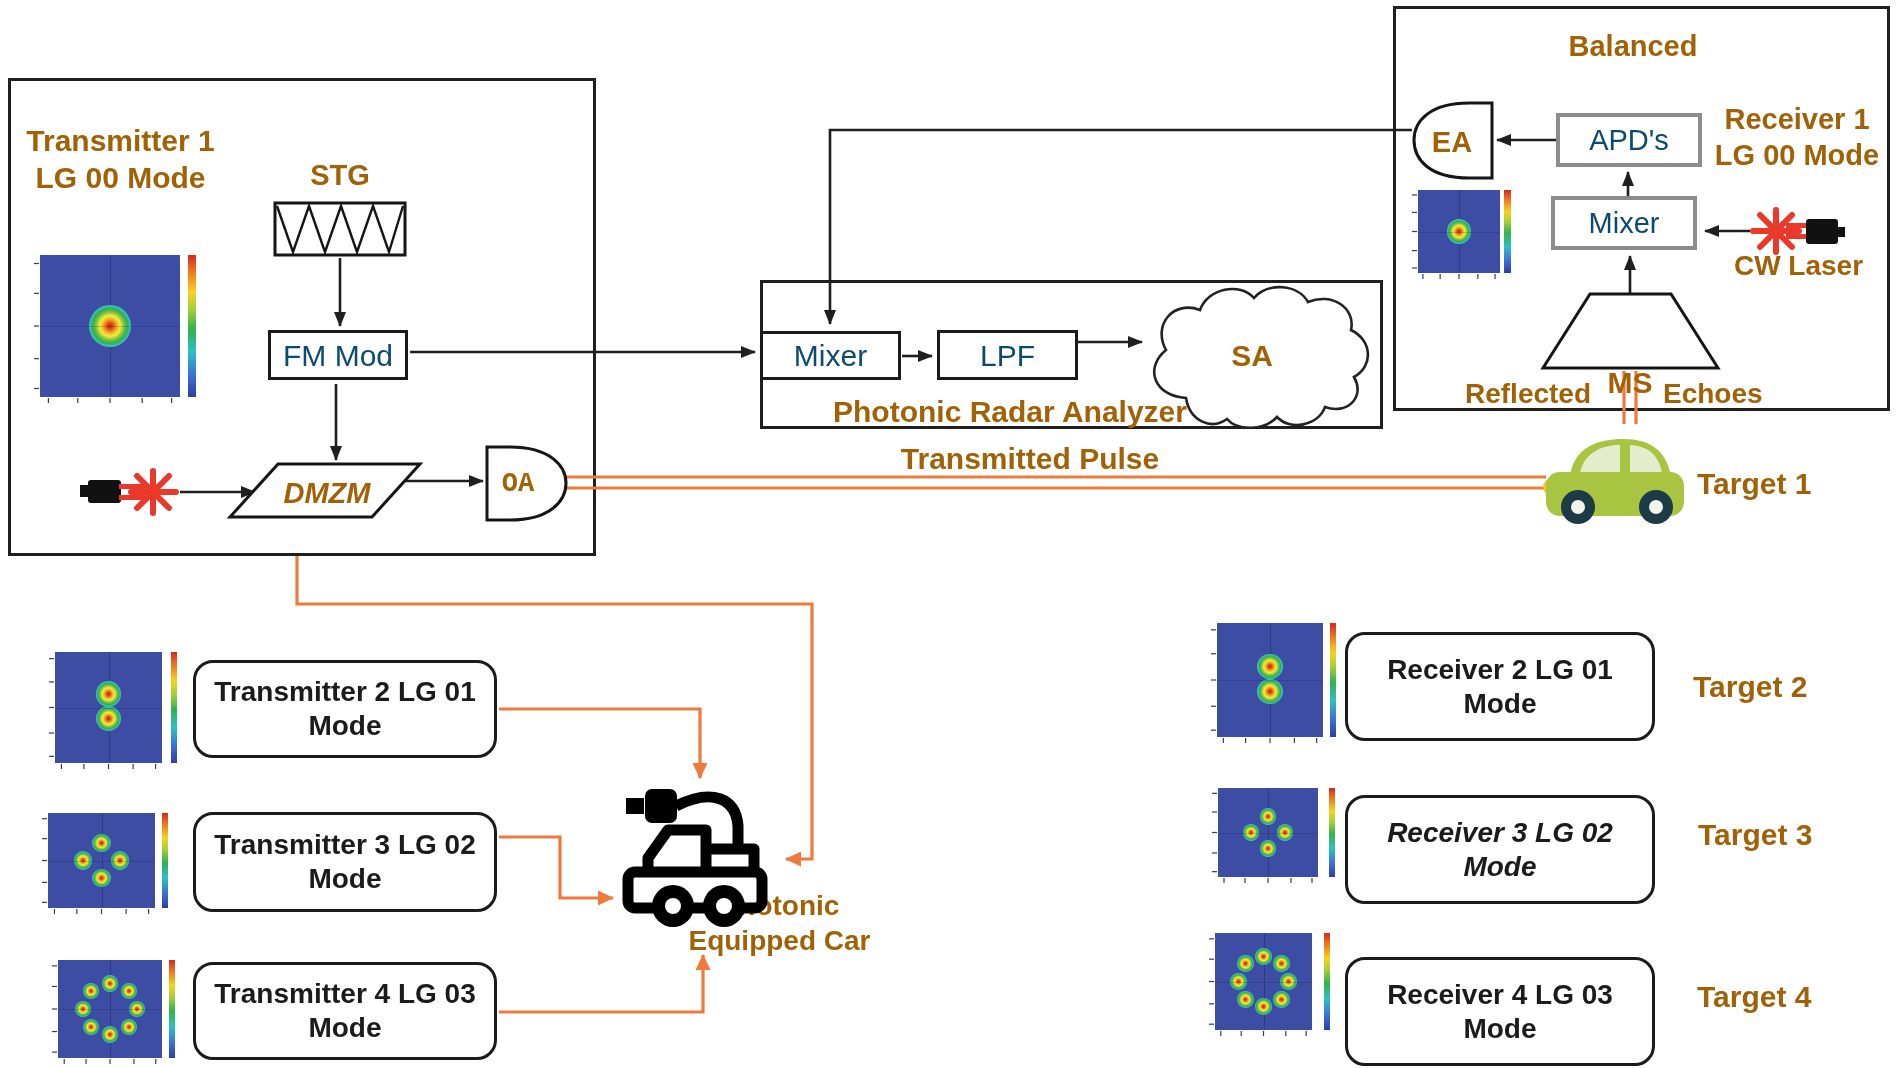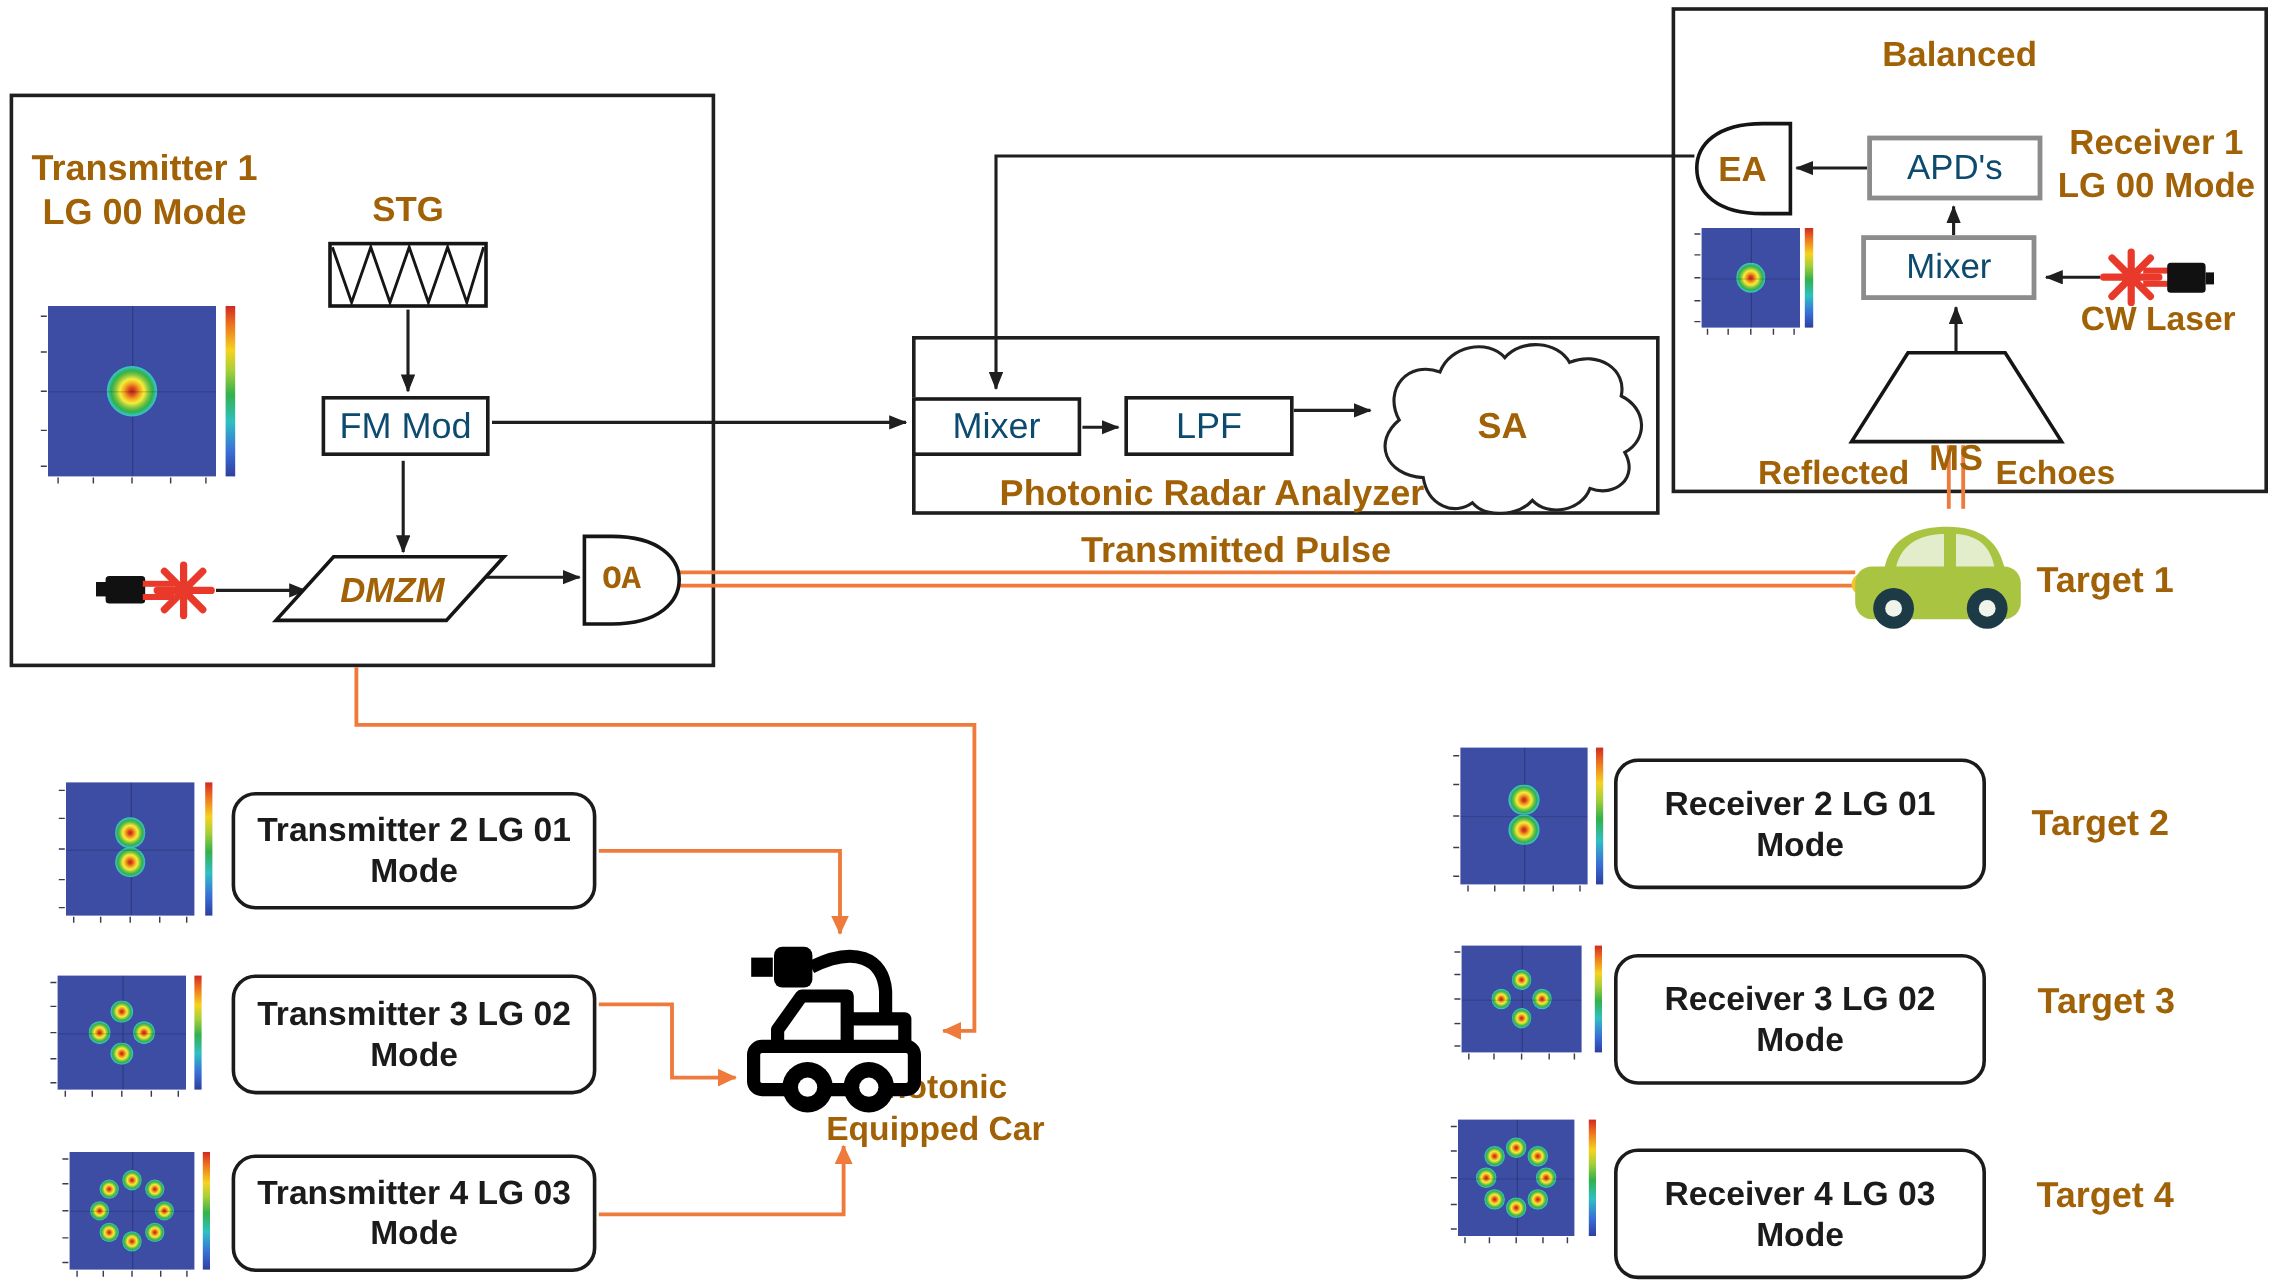--- a/index.html
+++ b/index.html
@@ -207,21 +207,21 @@
   </div>
   <div class="rbox" style="left:193px;top:962px;width:304px;height:98px;">
     <div>Transmitter 4 LG 03</div>
     <div>Mode</div>
   </div>
 
   <div class="rbox" style="left:1345px;top:632px;width:310px;height:109px;">
     <div>Receiver 2 LG 01</div>
     <div>Mode</div>
   </div>
-  <div class="rbox" style="left:1345px;top:795px;width:310px;height:109px;">
+  <div class="rbox" style="left:1345px;top:795px;width:310px;height:109px;font-style:italic;">
     <div>Receiver 3 LG 02</div>
     <div>Mode</div>
   </div>
   <div class="rbox" style="left:1345px;top:957px;width:310px;height:109px;">
     <div>Receiver 4 LG 03</div>
     <div>Mode</div>
   </div>
   <div class="lbl f30 left" style="left:1693px;top:668px;width:150px;">Target 2</div>
   <div class="lbl f30 left" style="left:1698px;top:816px;width:150px;">Target 3</div>
   <div class="lbl f30 left" style="left:1697px;top:978px;width:150px;">Target 4</div>

